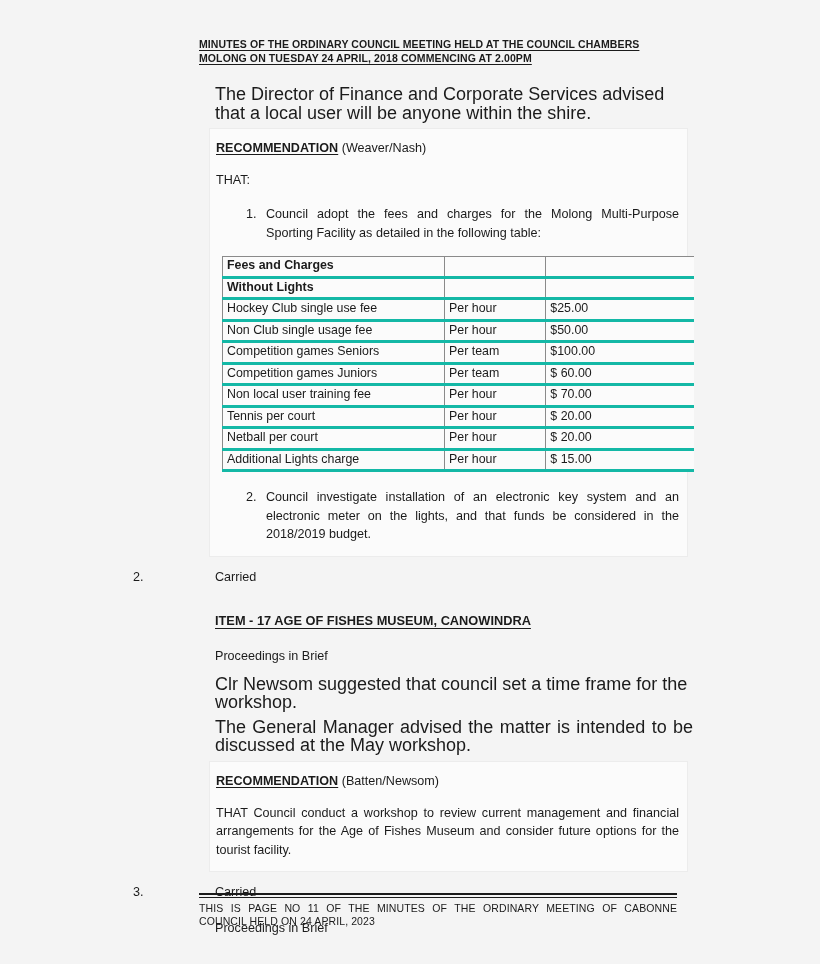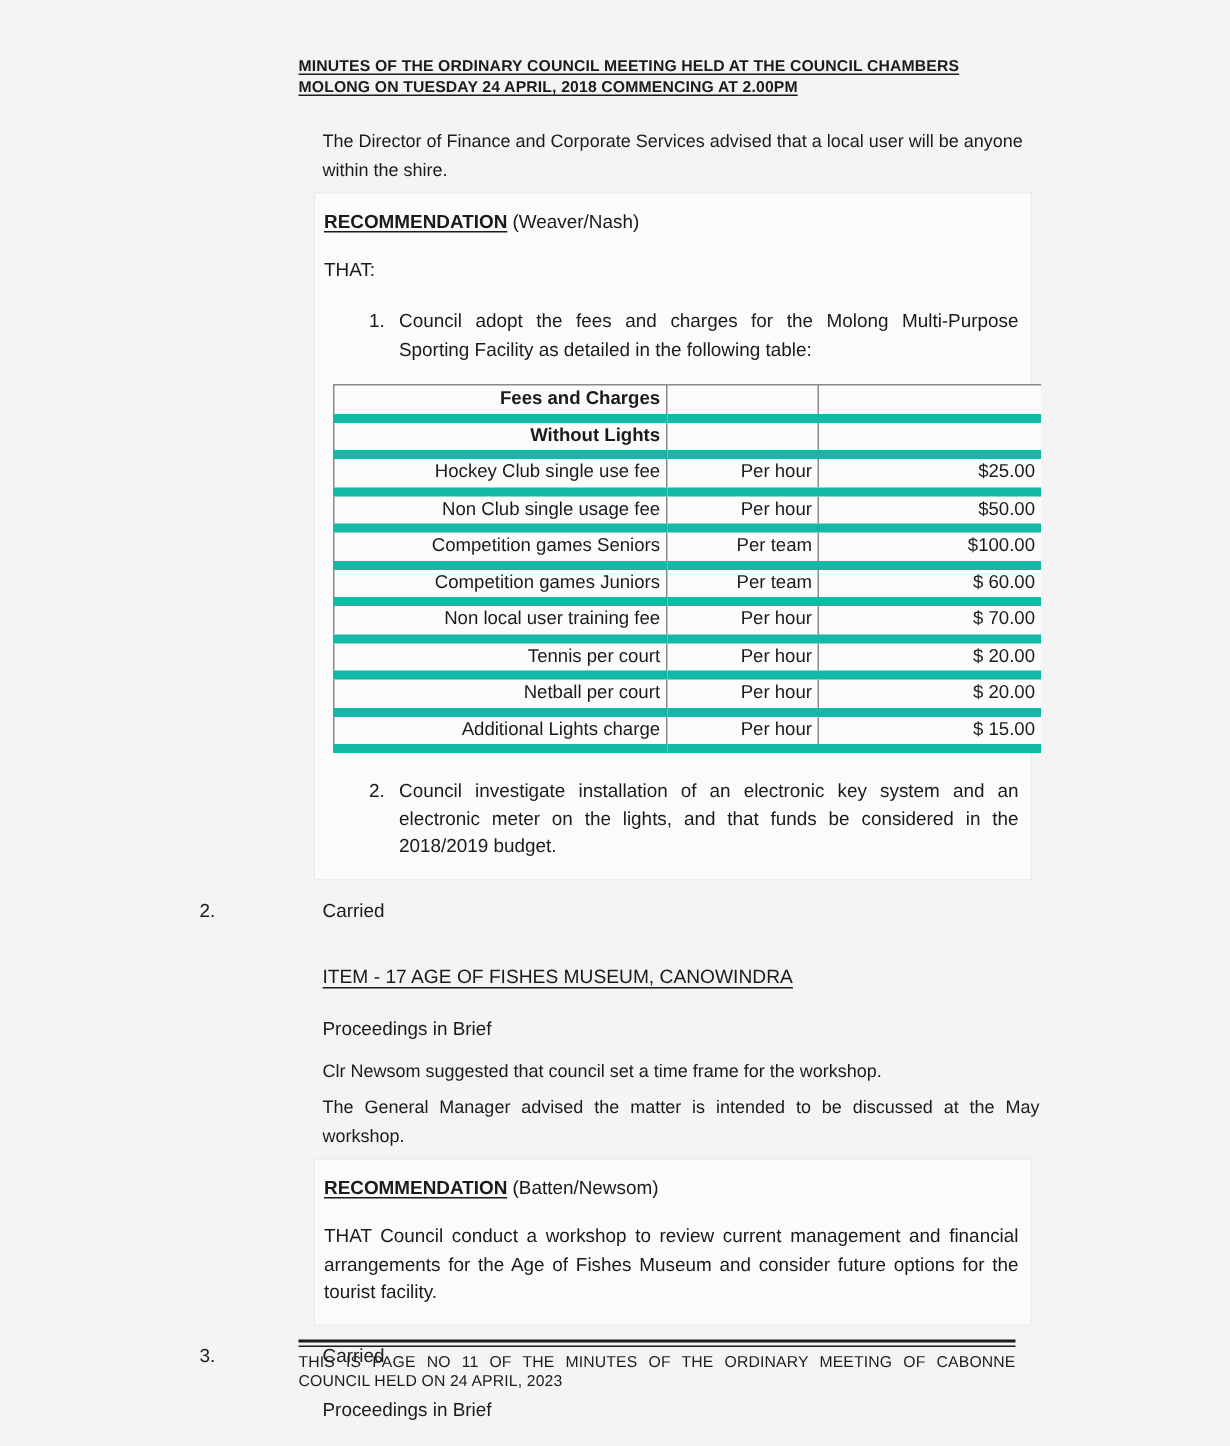--- a/index.html
+++ b/index.html
@@ -50,21 +50,21 @@
 
   
   .content {
     position: absolute;
     left: 133px;
     top: 85px;
     width: 560px;
   }
 
   .para {
-    font-size: 12px;
+    font-size: 18px;
     line-height: 18.5px;
     margin: 0 0 6px 0;
     padding: 0 0 0 82px;
   }
   .para.justify { text-align: justify; }
 
   
   .rec-box {
     margin: 3px 0 0 76px;
     width: 479px;
@@ -115,27 +115,26 @@
   
   .fees-table {
     border-collapse: collapse;
     width: 472px;
     margin: 14px 0 16px 6px;
     font-size: 12.4px;
     background: #fbfbfb;
   }
   .fees-table td {
     border-top: 1px solid #8a8a8a;
-    border-bottom: 6px solid #14b8a6;
+    border-bottom: 3px solid #14b8a6;
     border-right: 1px solid #8a8a8a;
     padding: 1px 4px 2px 4px;
     line-height: 15.5px;
     height: 15px;
     vertical-align: middle;
-    text-align: right;
   }
   .fees-table td.c1 { width: 226px; border-left: 1px solid #8a8a8a; }
   .fees-table td.c2 { width: 98px; }
   .fees-table td.c3 { width: 148px; border-right: none; }
   .fees-table tr.hdr td { font-weight: bold; }
 
   
   .carried-row {
     position: relative;
     font-size: 12.6px;
@@ -144,21 +143,21 @@
     height: 18px;
   }
   .carried-row .resnum { position: absolute; left: 0px; top: 0; }
   .carried-row .restext { position: absolute; left: 82px; top: 0; }
 
   
   .item-heading {
     margin: 26px 0 0 82px;
     width: 472px;
     font-size: 12.8px;
-    font-weight: normal;
+    font-weight: bold;
     line-height: 17px;
   }
   .item-heading .l1,
   .item-heading .l2 {
     display: inline-block;
     text-decoration: underline;
     text-underline-offset: 2.5px;
   }
   .item-heading .l2row { text-align: center; }
 

